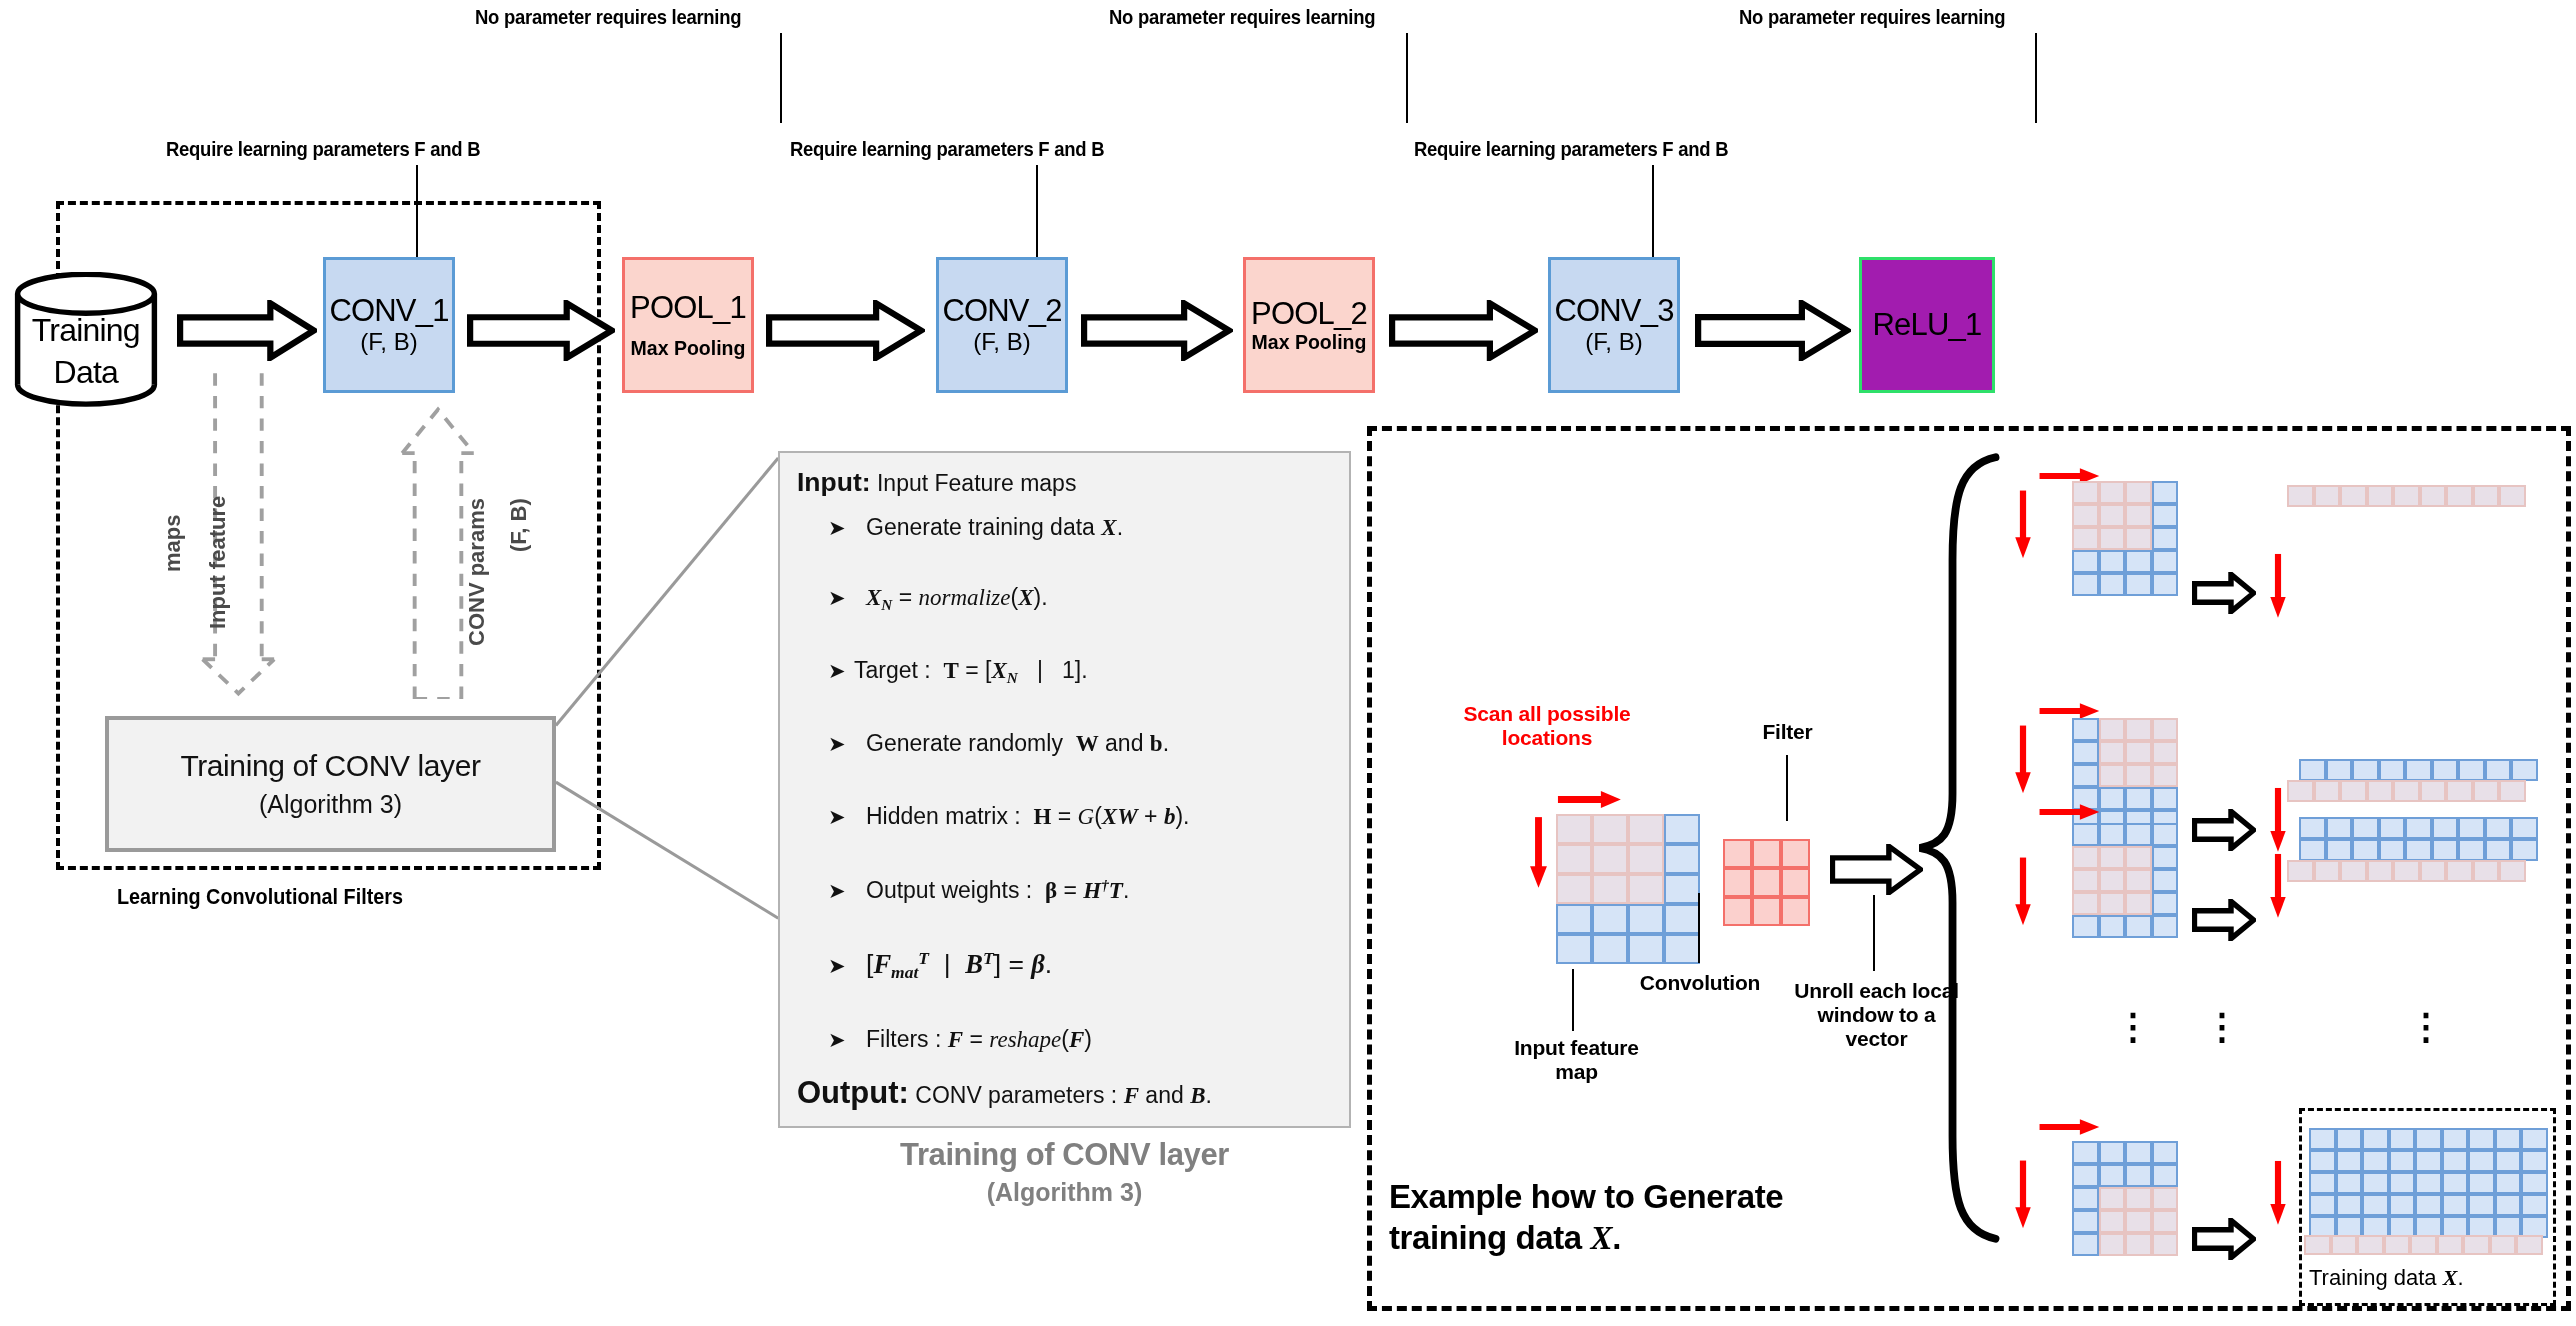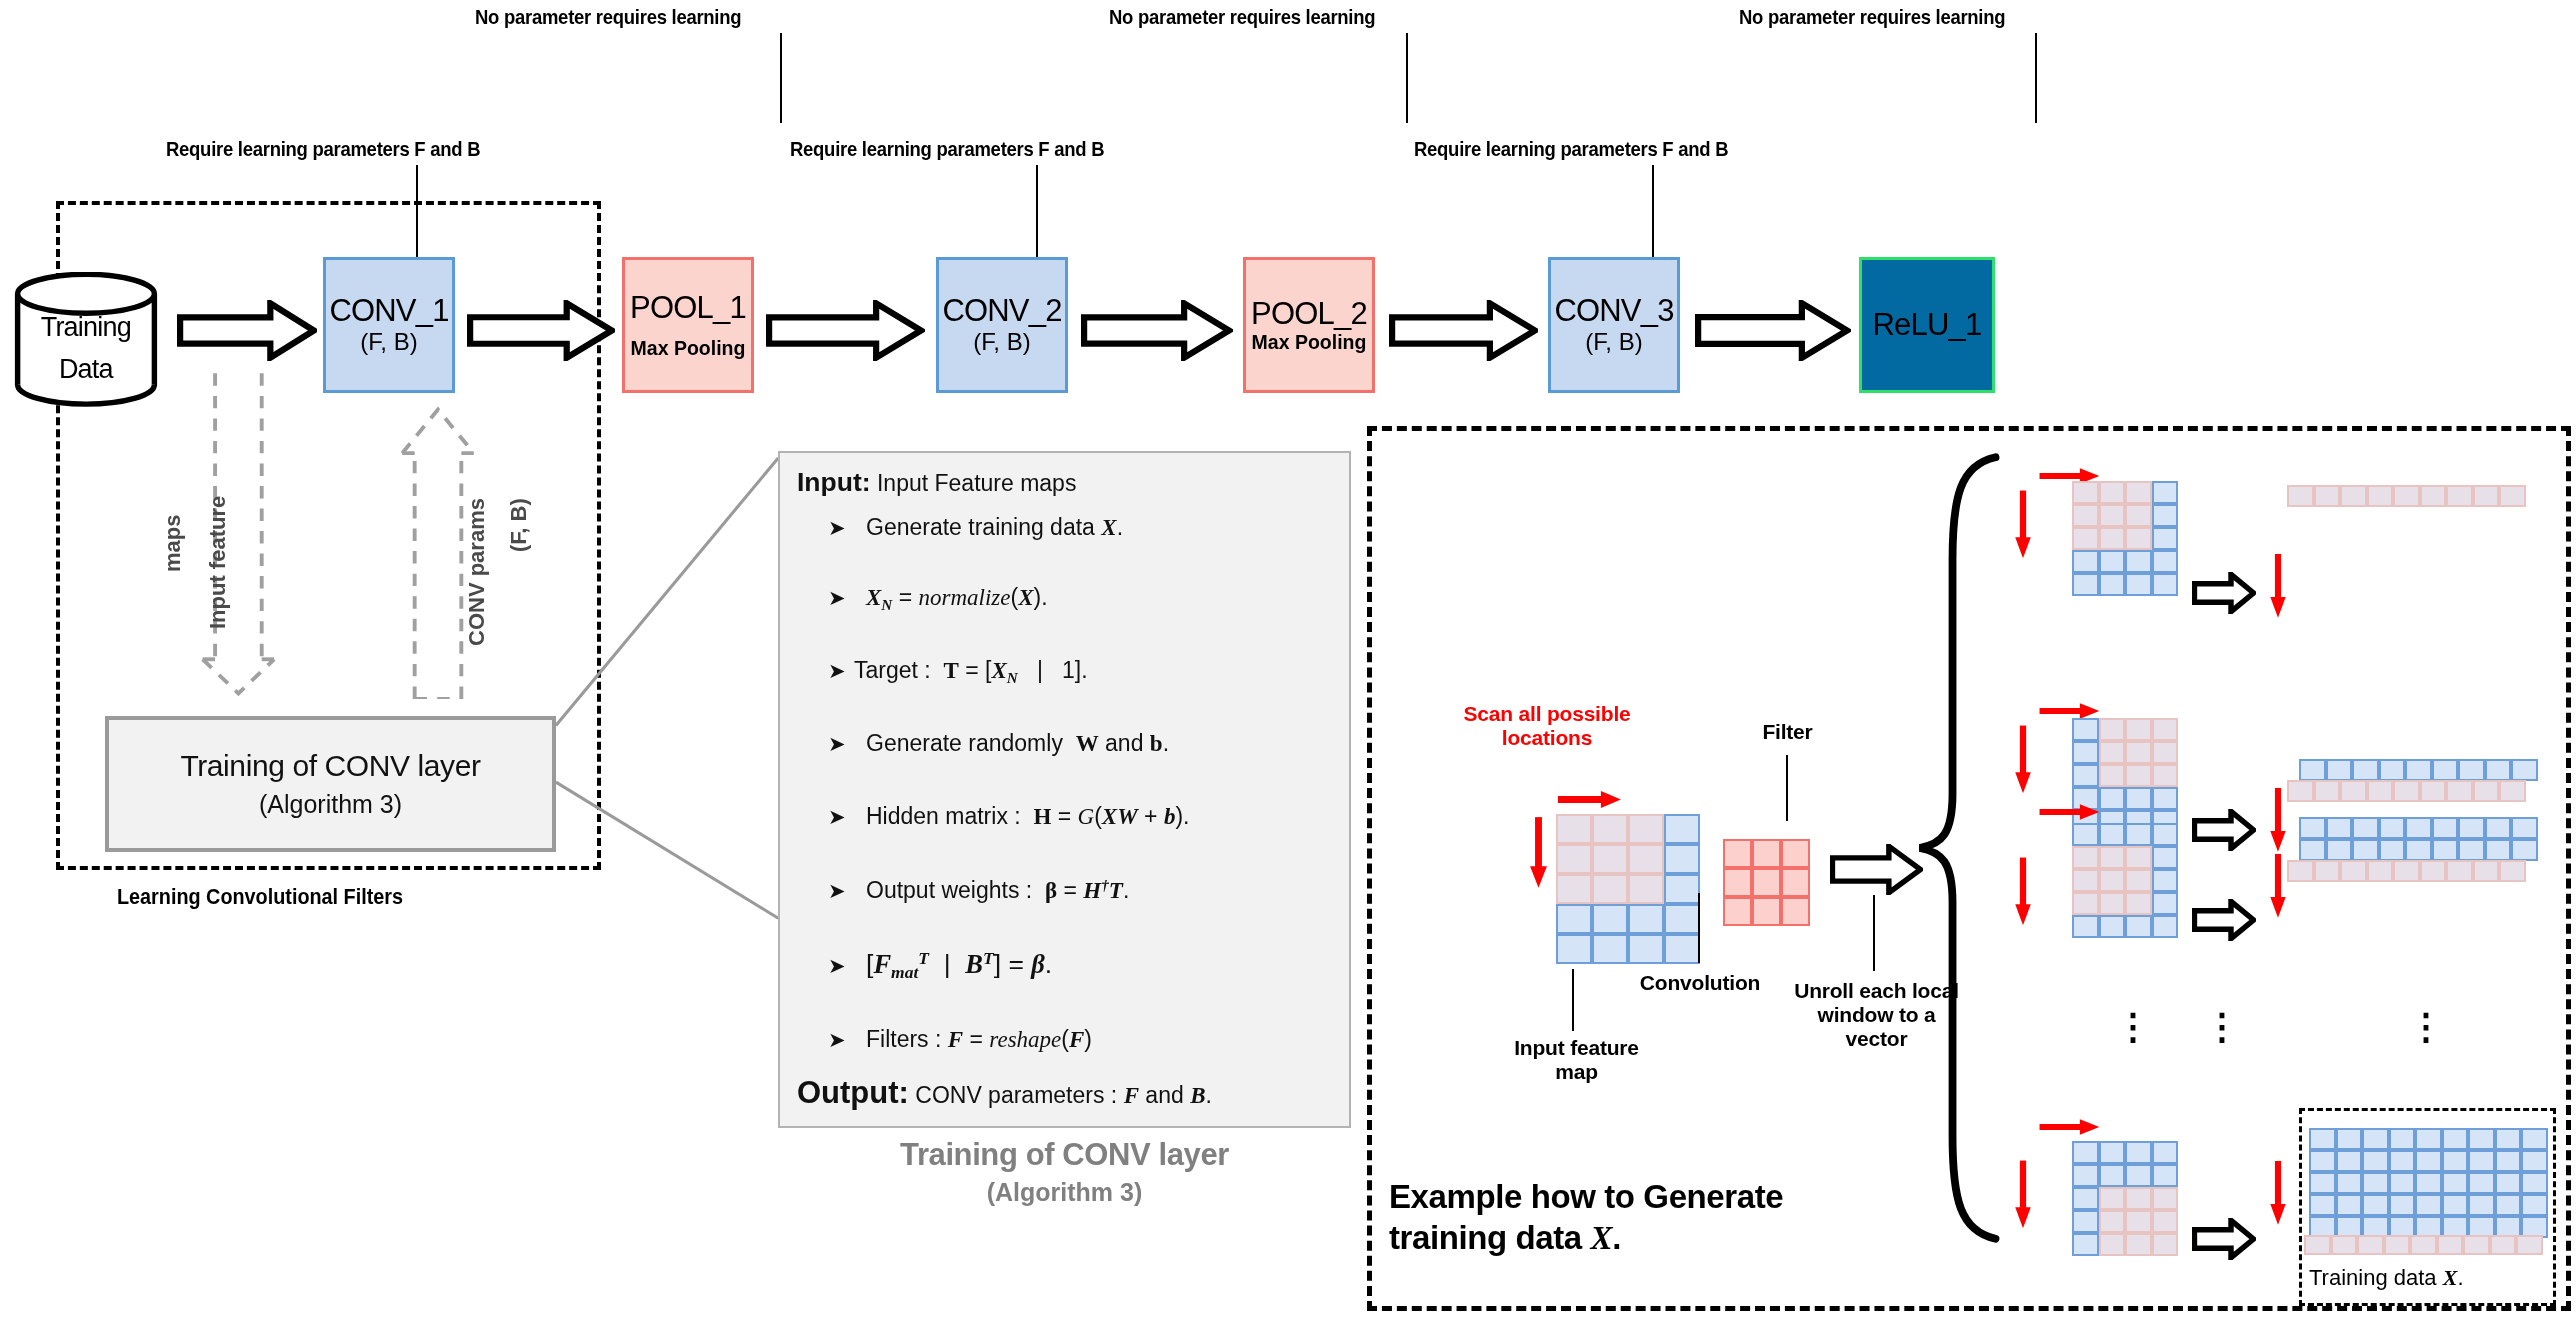--- a/index.html
+++ b/index.html
@@ -18,28 +18,28 @@
   .blk{
     position:absolute;display:flex;flex-direction:column;align-items:center;
     justify-content:center;box-sizing:border-box;border-width:3.9px;border-style:solid;
     line-height:1.05;
   }
   .blk .t1{font-size:31px;font-weight:400;color:#000;letter-spacing:-0.8px;}
   .blk .t2{font-size:19.5px;font-weight:700;color:#000;margin-top:1.6px;}
   .blk .t2.norm{font-weight:400;font-size:24px;}
   .blk.blue{background:#c7d9f1;border-color:#5b9bd5;}
   .blk.red{background:#fbd5cd;border-color:#f4706a;}
-  .blk.green{background:#0369a1;border-color:#2ee06a;}
+  .blk.green{background:#a21caf;border-color:#2ee06a;}
 
   
   .barrow{position:absolute;}
 
   
   .cyl{position:absolute;}
-  .cyl .lbl{position:absolute;left:0;width:100%;text-align:center;font-size:27px;
+  .cyl .lbl{position:absolute;left:0;width:100%;text-align:center;font-size:32px;
             color:#000;letter-spacing:-0.8px;}
 
   
   .dash{position:absolute;box-sizing:border-box;border:4.7px dashed #000;}
   .dash2{position:absolute;box-sizing:border-box;border:5.4px dashed #000;}
   .dash-small{position:absolute;box-sizing:border-box;border:3.1px dashed #000;}
 
   
   .greybox{position:absolute;box-sizing:border-box;background:#f2f2f2;
            border:3.1px solid #9a9a9a;}

